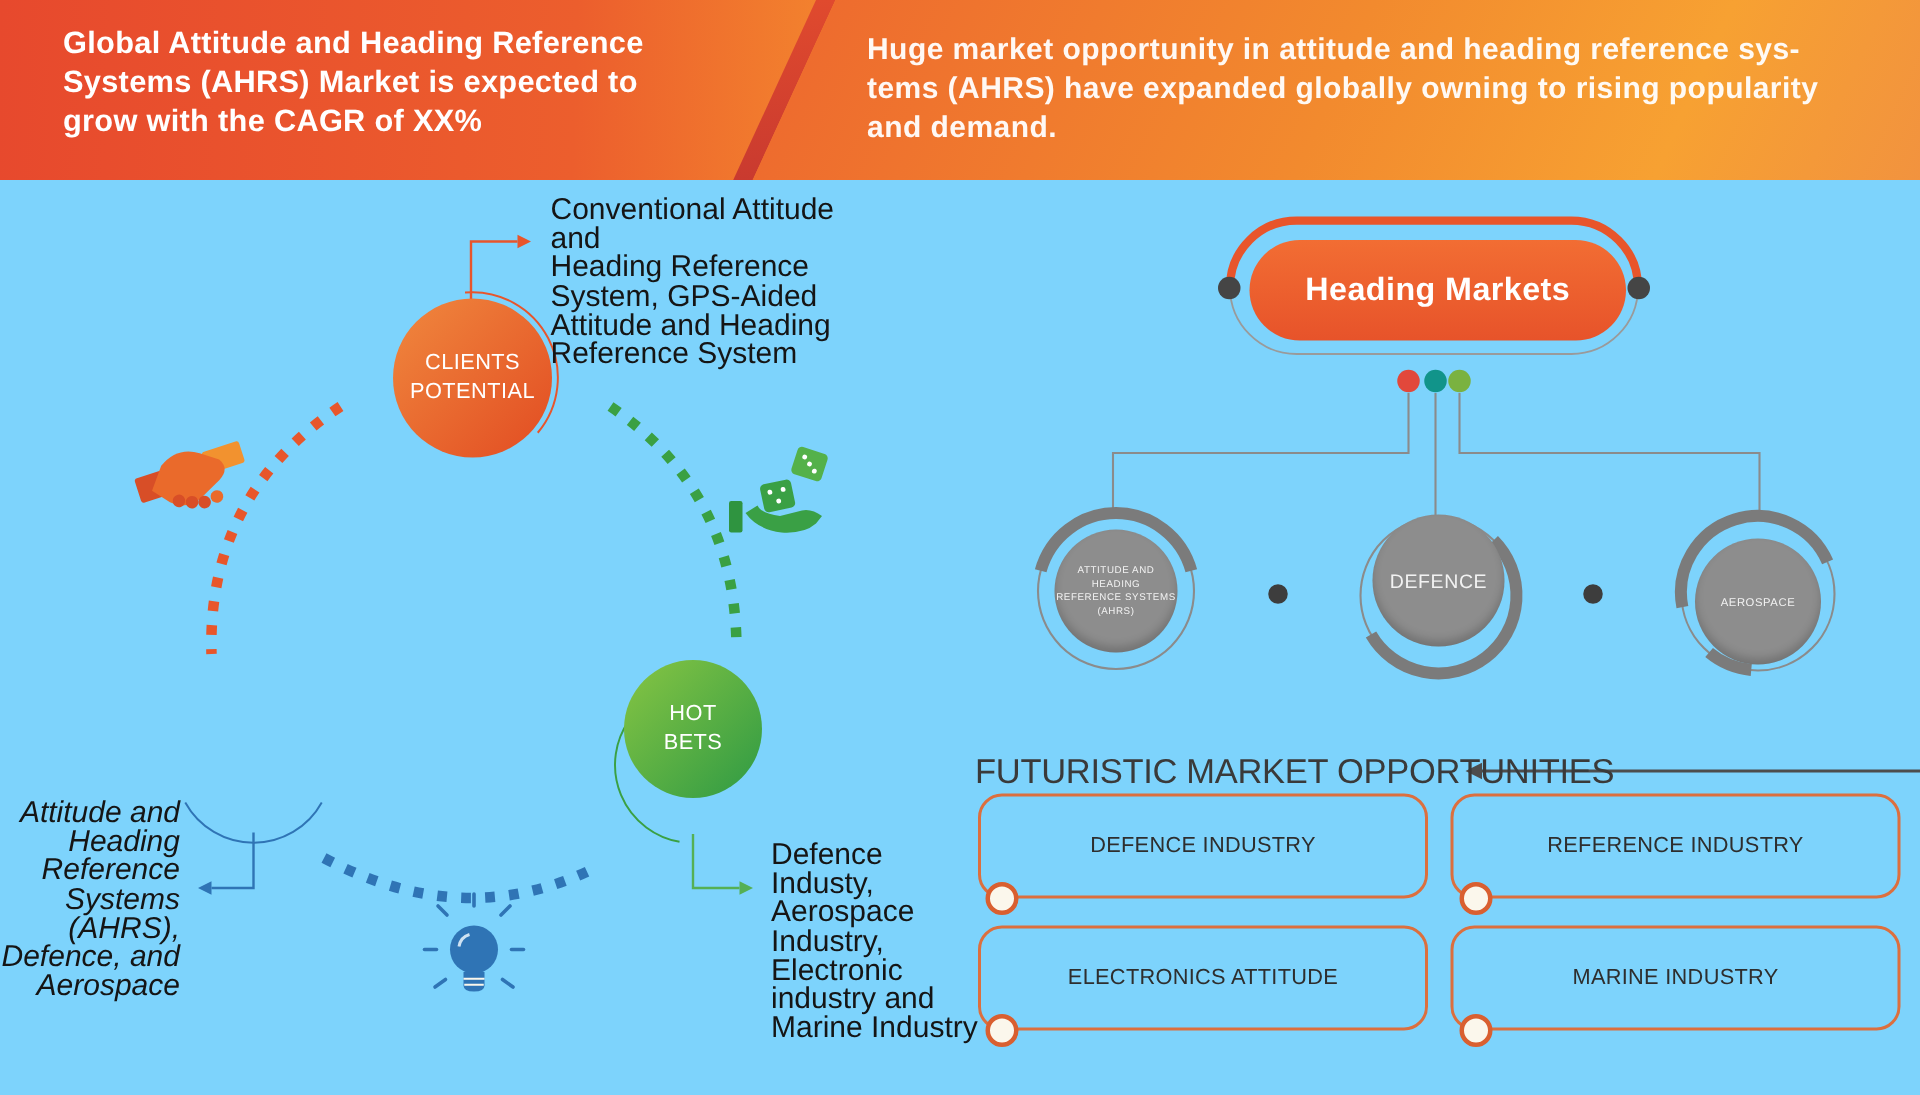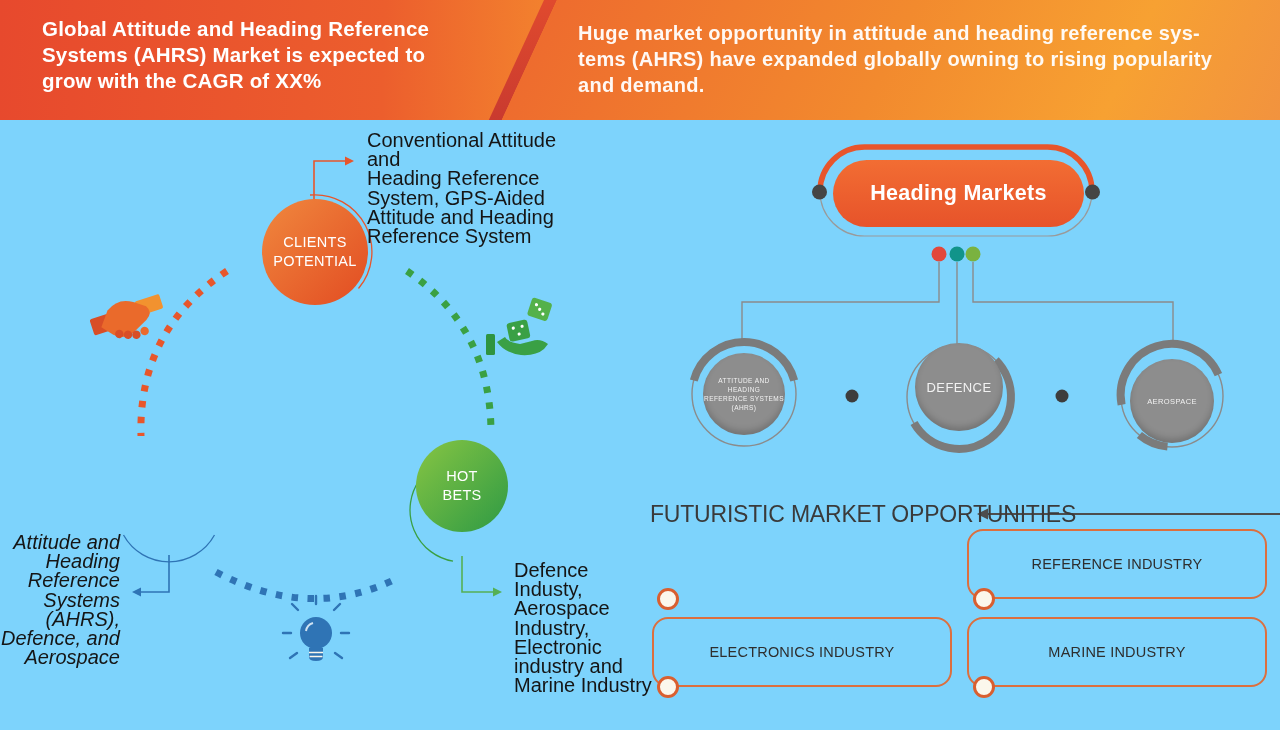--- a/index.html
+++ b/index.html
@@ -215,22 +215,23 @@
 
   <div class="abs gray-circle gc-1 pre">ATTITUDE AND
 HEADING
 REFERENCE SYSTEMS
 (AHRS)</div>
   <div class="abs gray-circle gc-2 pre">DEFENCE</div>
   <div class="abs gray-circle gc-3 pre">AEROSPACE</div>
 
   <div class="abs fut-title">FUTURISTIC MARKET OPPORTUNITIES</div>
 
+  <div class="abs fut-box fb-1">DEFENCE INDUSTRY</div>
   <div class="abs fut-box fb-2">REFERENCE INDUSTRY</div>
-  <div class="abs fut-box fb-3">ELECTRONICS INDUSTRY</div>
+  <div class="abs fut-box fb-3">ELECTRONICS ATTITUDE</div>
   <div class="abs fut-box fb-4">MARINE INDUSTRY</div>
 
   <div class="abs fut-ring fr-1"></div>
   <div class="abs fut-ring fr-2"></div>
   <div class="abs fut-ring fr-3"></div>
   <div class="abs fut-ring fr-4"></div>
 
 </div>
 
 </body></html>

